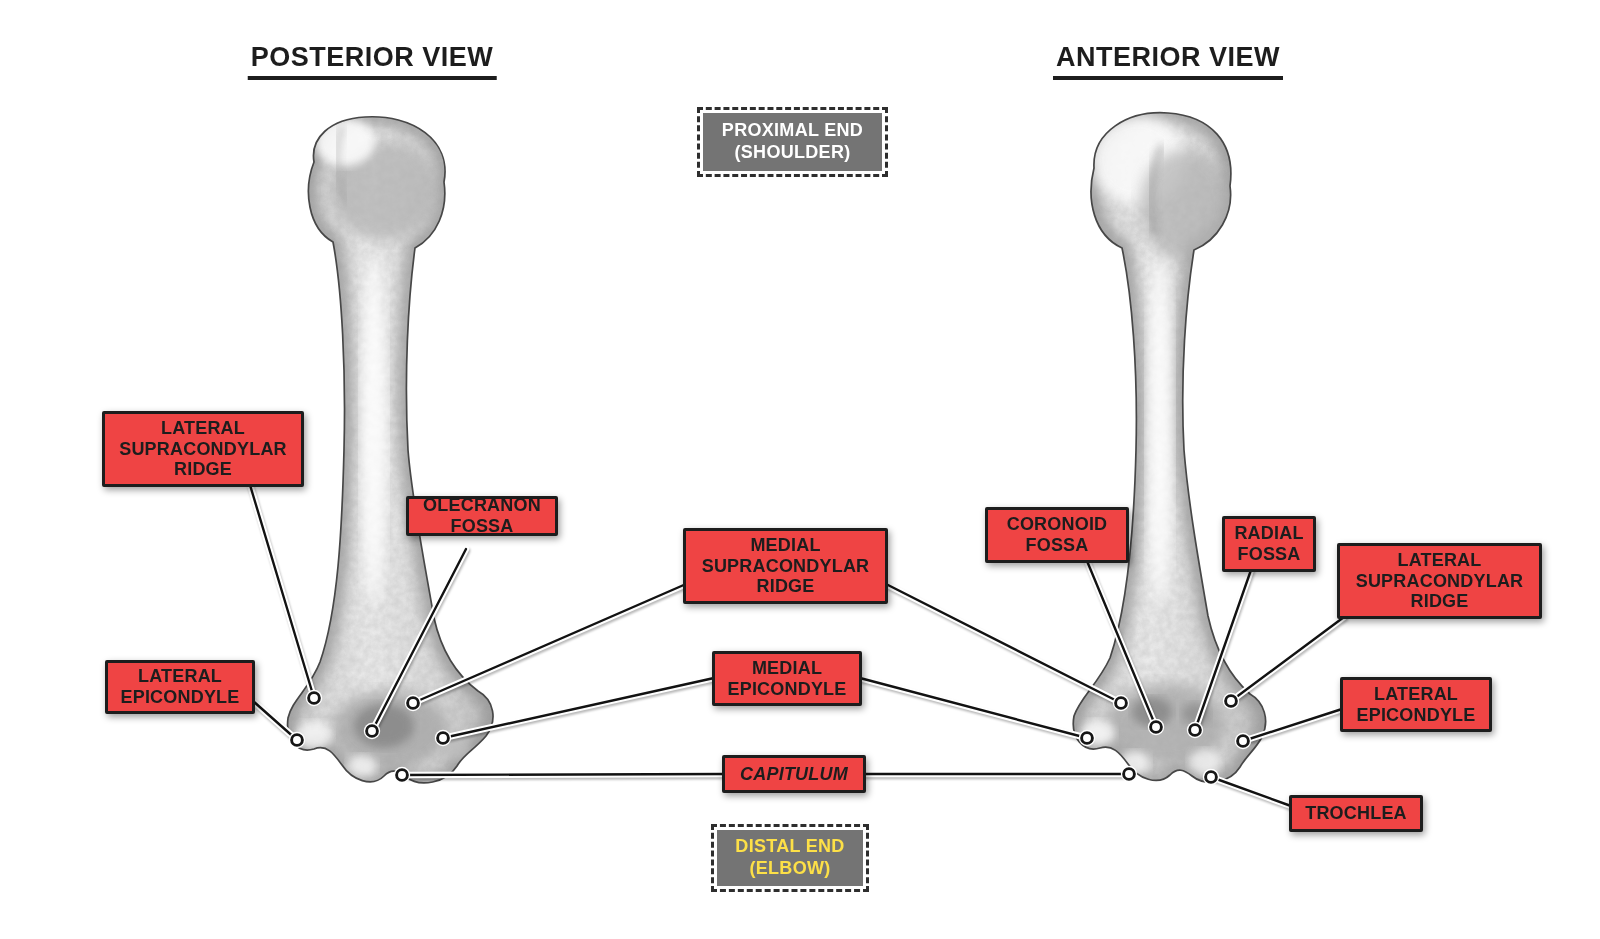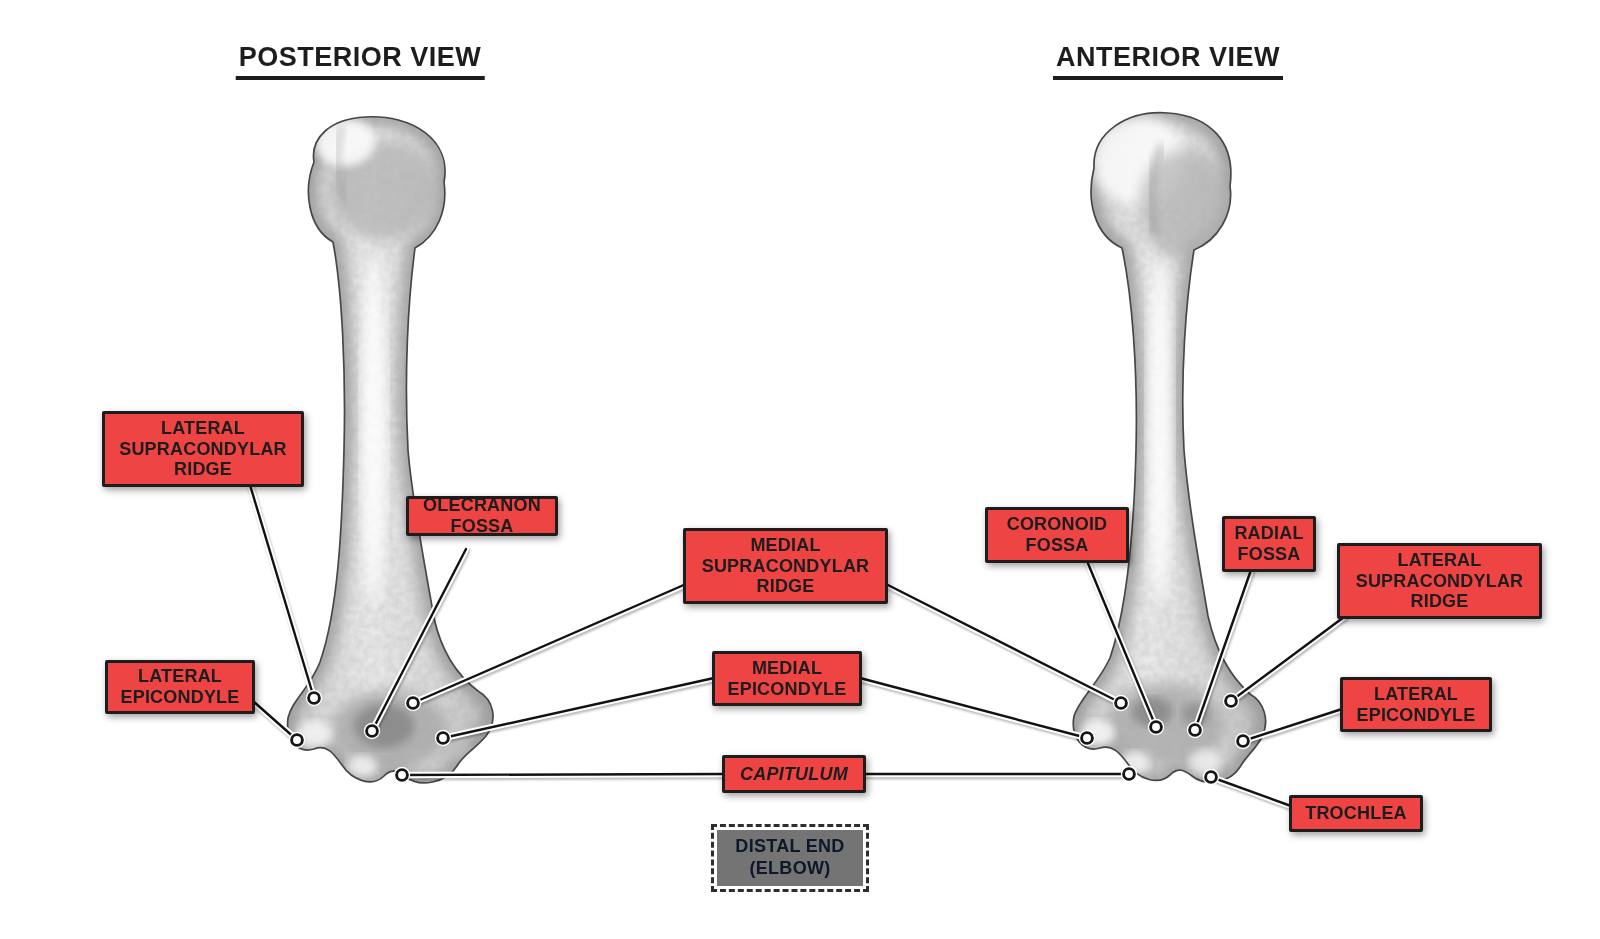--- a/index.html
+++ b/index.html
@@ -220,26 +220,32 @@
         <circle cx="1129" cy="774" r="8.2" fill="#ffffff"></circle>
           <circle cx="1129" cy="774" r="5.4" fill="#ffffff" stroke="#161616" stroke-width="2.9"></circle>
         </g>
       <g>
         <circle cx="1211" cy="777" r="8.2" fill="#ffffff"></circle>
           <circle cx="1211" cy="777" r="5.4" fill="#ffffff" stroke="#161616" stroke-width="2.9"></circle>
         </g>
     </g>
   </svg>
 
-  <div class="view-title" style="left:360px;top:42px;">POSTERIOR VIEW</div>
+  <div class="view-title" style="left:372px;top:42px;">POSTERIOR VIEW</div>
   <div class="view-title" style="left:1168px;top:42px;">ANTERIOR VIEW</div>
 
+  <div class="dashed-box" style="left:697px;top:107px;width:191px;height:70px;">
+    <div class="dashed-inner" style="background: rgb(116, 116, 116);">
+      <span class="gray-text" style="color: rgb(255, 255, 255);">PROXIMAL END
+(SHOULDER)</span>
+    </div>
+  </div>
   <div class="dashed-box" style="left:711px;top:824px;width:158px;height:68px;">
     <div class="dashed-inner" style="background: rgb(116, 116, 116);">
-      <span class="gray-text" style="color: #0f172a;">DISTAL END
+      <span class="gray-text" style="color: #fde047;">DISTAL END
 (ELBOW)</span>
     </div>
   </div>
 
   <div class="label-box" style="left:102px;top:411px;width:202px;height:76px;">
     <span class="label-text">LATERAL
 SUPRACONDYLAR
 RIDGE</span>
   </div>
   <div class="label-box" style="left:406px;top:496px;width:152px;height:40px;">

